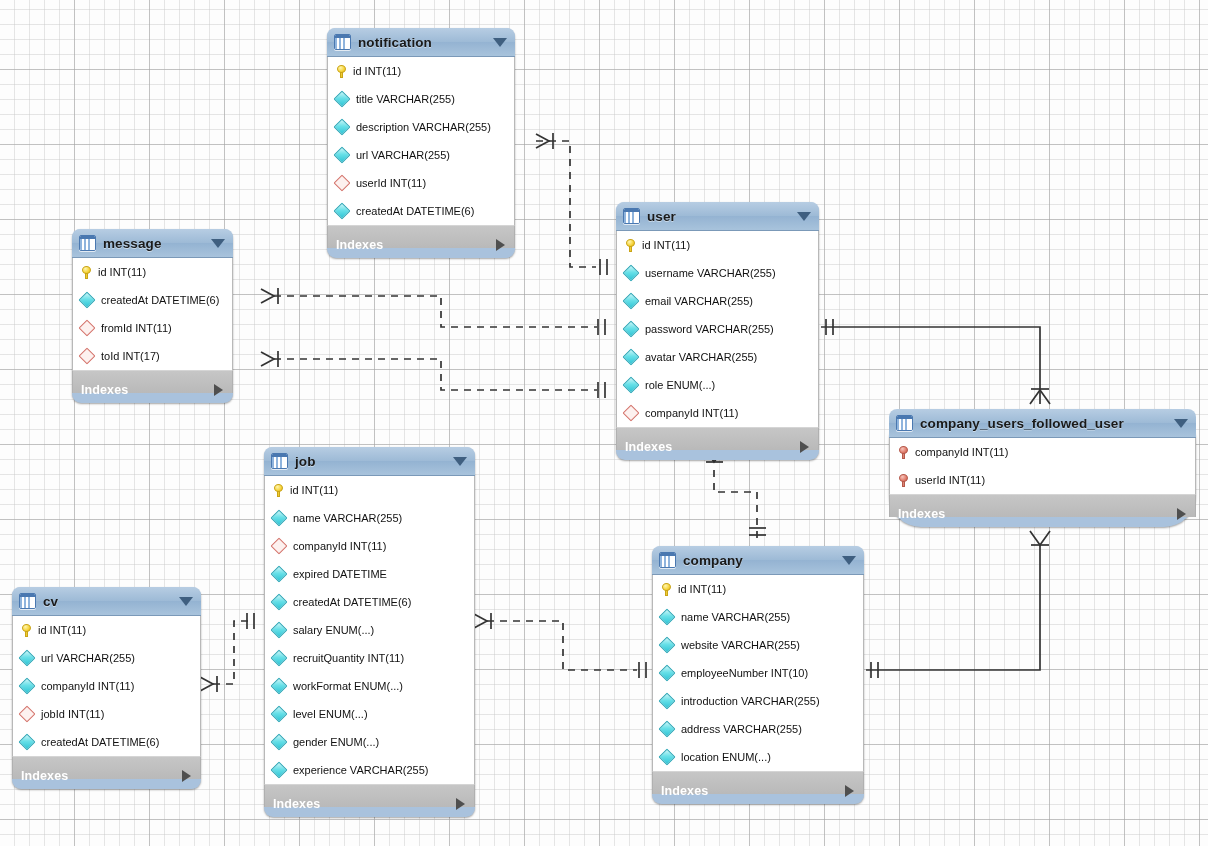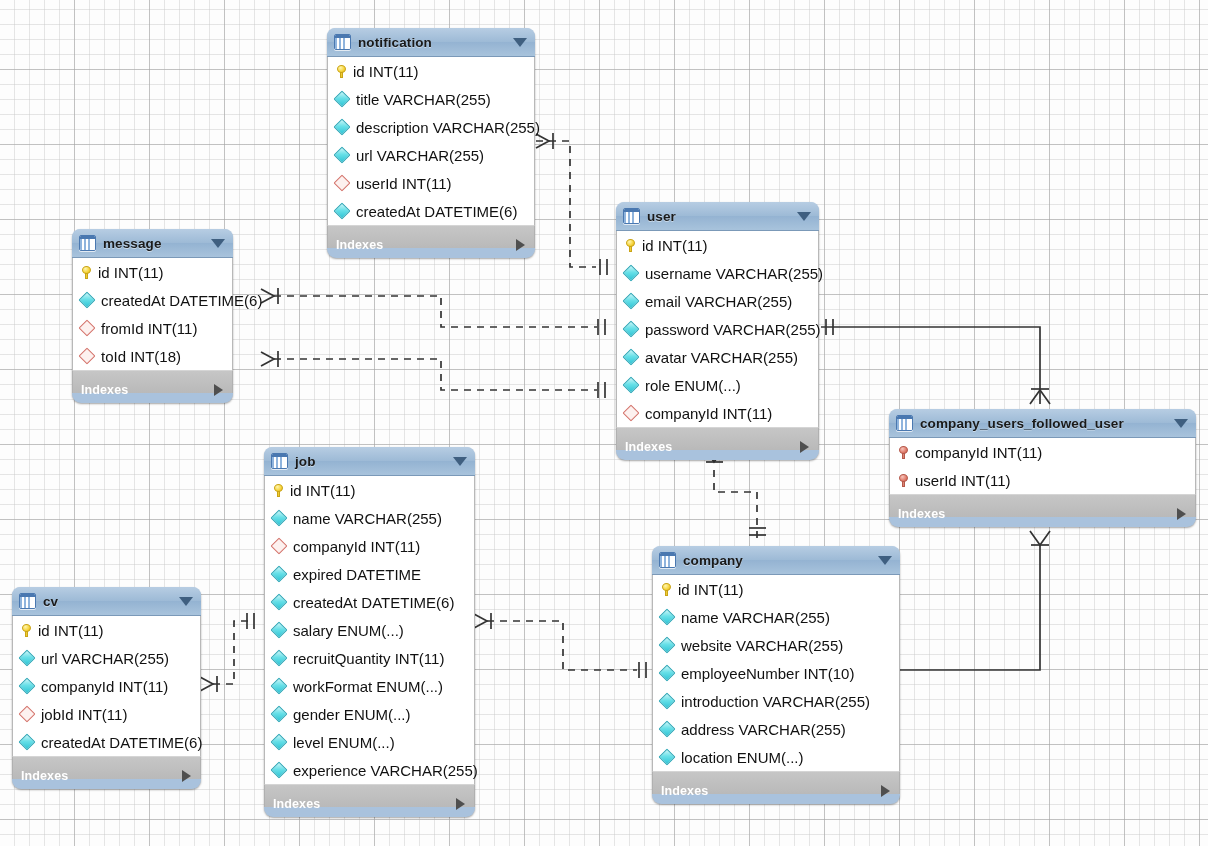--- a/index.html
+++ b/index.html
@@ -64,21 +64,21 @@
     border-left:7px solid transparent;border-right:7px solid transparent;
     border-top:9px solid #3f5f80;
   }
   .cols{
     background:#ffffff;
     border-left:1px solid #b8b8b8;border-right:1px solid #b8b8b8;
   }
   .col{
     display:flex;align-items:center;
     height:28px;padding-left:7px;box-sizing:border-box;
-    font-size:15px;color:#111;white-space:nowrap;
+    font-size:11px;color:#111;white-space:nowrap;
   }
   .ic{width:13px;height:13px;flex:0 0 auto;margin-right:6px;position:relative;}
   
   .ic.dia{
     background:linear-gradient(135deg,#c9f6f8 0%,#68e0e8 45%,#2fc4d4 100%);
     border:1px solid #2aa6b6;
     transform:rotate(45deg);width:10px;height:10px;margin-left:1px;margin-right:8px;
     border-radius:1px;
   }
   
@@ -200,21 +200,21 @@
         <path d="M 200 677 L 213 684 L 200 691" stroke-dasharray="0"></path>
         <path d="M 217 676 L 217 692" stroke-dasharray="0"></path>
         <path d="M 247 613 L 247 629" stroke-dasharray="0"></path>
         <path d="M 254 613 L 254 629" stroke-dasharray="0"></path>
       </g>
 
     </g>
   </svg>
 
   <div id="tables-layer">
-      <div class="table" style="left: 327px; top: 28px; width: 208px;">
+      <div class="table" style="left: 327px; top: 28px; width: 188px;">
         <div class="tbl-header">
           <span class="tbl-icon"></span>
           <span class="tbl-title">notification</span>
           <span class="tbl-caret"></span>
         </div>
         <div class="cols">
           <div class="col">
             <span class="ic key"></span>
             <span>id INT(11)</span>
           </div>
@@ -258,21 +258,21 @@
           <div class="col">
             <span class="ic dia"></span>
             <span>createdAt DATETIME(6)</span>
           </div>
           <div class="col">
             <span class="ic dia-fk"></span>
             <span>fromId INT(11)</span>
           </div>
           <div class="col">
             <span class="ic dia-fk"></span>
-            <span>toId INT(18)</span>
+            <span>toId INT(17)</span>
           </div>
         </div>
         <div class="idx">
           <span class="idx-label">Indexes</span>
           <span class="idx-caret"></span>
         </div>
       </div>
       <div class="table" style="left: 616px; top: 202px; width: 203px;">
         <div class="tbl-header">
           <span class="tbl-icon"></span>
@@ -307,21 +307,21 @@
           <div class="col">
             <span class="ic dia-fk"></span>
             <span>companyId INT(11)</span>
           </div>
         </div>
         <div class="idx">
           <span class="idx-label">Indexes</span>
           <span class="idx-caret"></span>
         </div>
       </div>
-      <div class="table" style="left: 889px; top: 409px; width: 307px;">
+      <div class="table" style="left: 889px; top: 409px; width: 307px; border-radius: 32px;">
         <div class="tbl-header">
           <span class="tbl-icon"></span>
           <span class="tbl-title">company_users_followed_user</span>
           <span class="tbl-caret"></span>
         </div>
         <div class="cols">
           <div class="col">
             <span class="ic key-fk"></span>
             <span>companyId INT(11)</span>
           </div>
@@ -369,37 +369,37 @@
           <div class="col">
             <span class="ic dia"></span>
             <span>recruitQuantity INT(11)</span>
           </div>
           <div class="col">
             <span class="ic dia"></span>
             <span>workFormat ENUM(...)</span>
           </div>
           <div class="col">
             <span class="ic dia"></span>
+            <span>level ENUM(...)</span>
+          </div>
+          <div class="col">
+            <span class="ic dia"></span>
             <span>gender ENUM(...)</span>
           </div>
           <div class="col">
             <span class="ic dia"></span>
-            <span>level ENUM(...)</span>
-          </div>
-          <div class="col">
-            <span class="ic dia"></span>
             <span>experience VARCHAR(255)</span>
           </div>
         </div>
         <div class="idx">
           <span class="idx-label">Indexes</span>
           <span class="idx-caret"></span>
         </div>
       </div>
-      <div class="table" style="left: 652px; top: 546px; width: 248px;">
+      <div class="table" style="left: 652px; top: 546px; width: 212px;">
         <div class="tbl-header">
           <span class="tbl-icon"></span>
           <span class="tbl-title">company</span>
           <span class="tbl-caret"></span>
         </div>
         <div class="cols">
           <div class="col">
             <span class="ic key"></span>
             <span>id INT(11)</span>
           </div>

